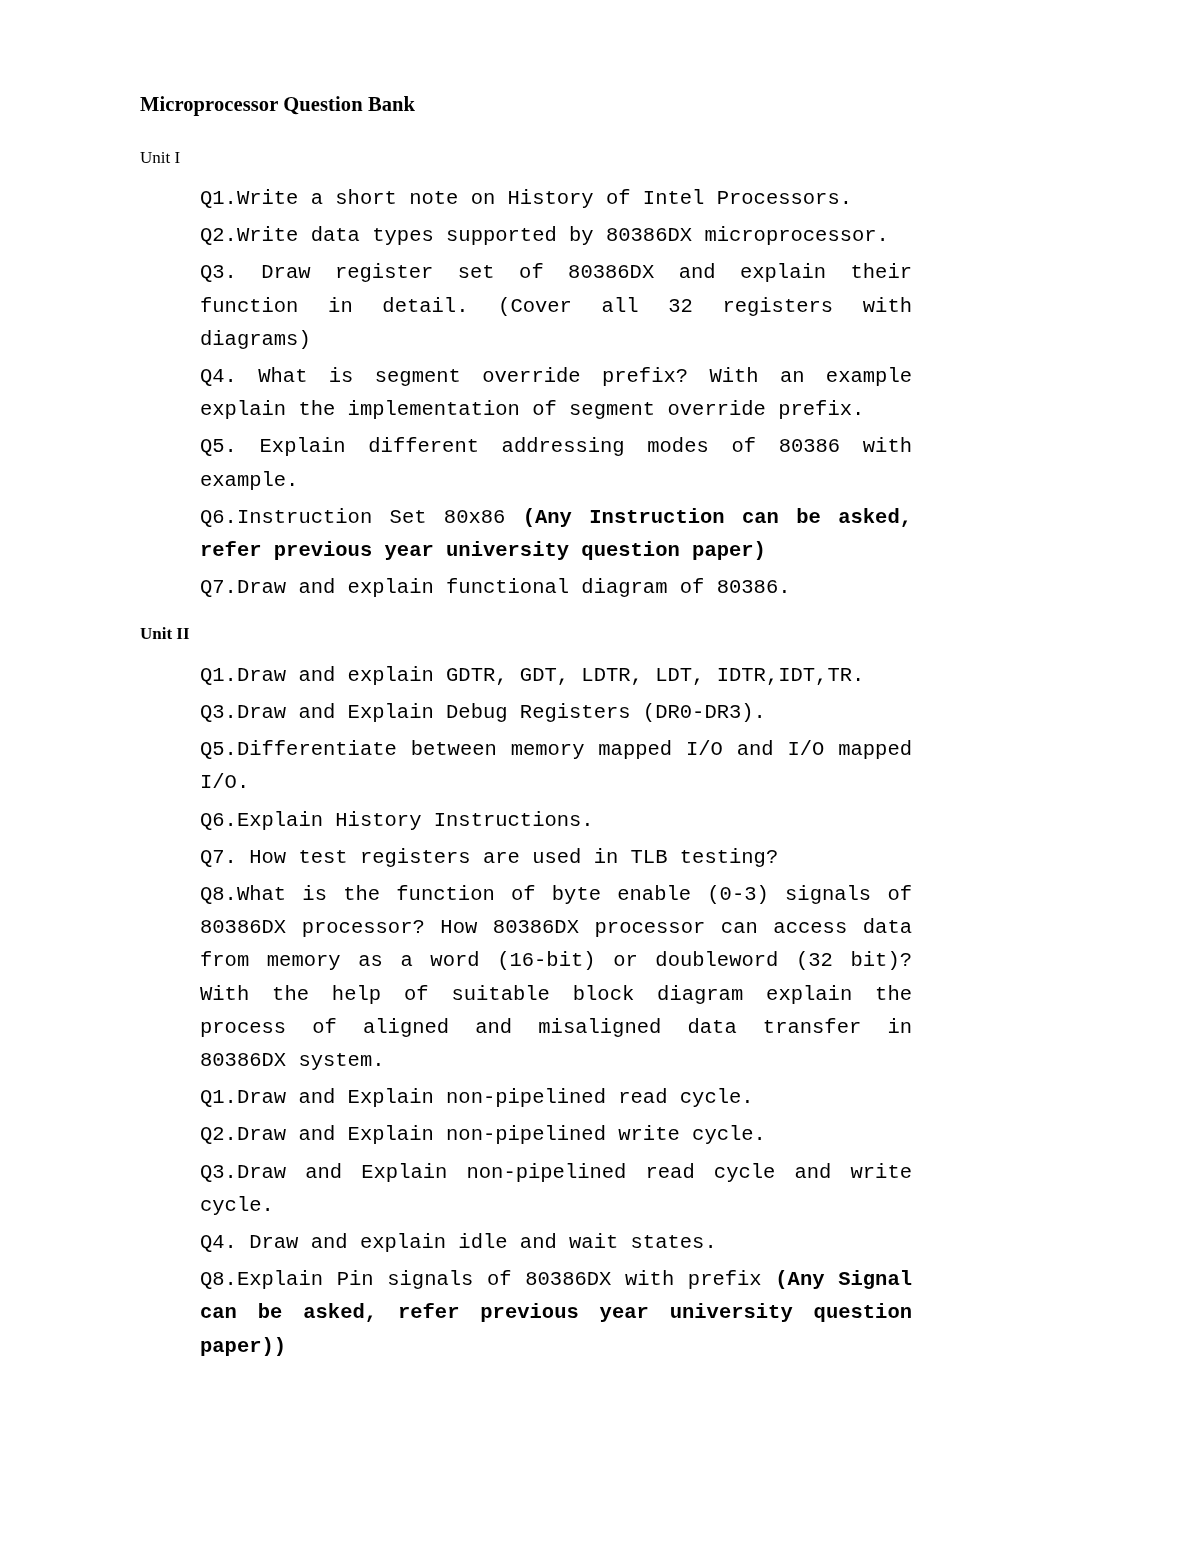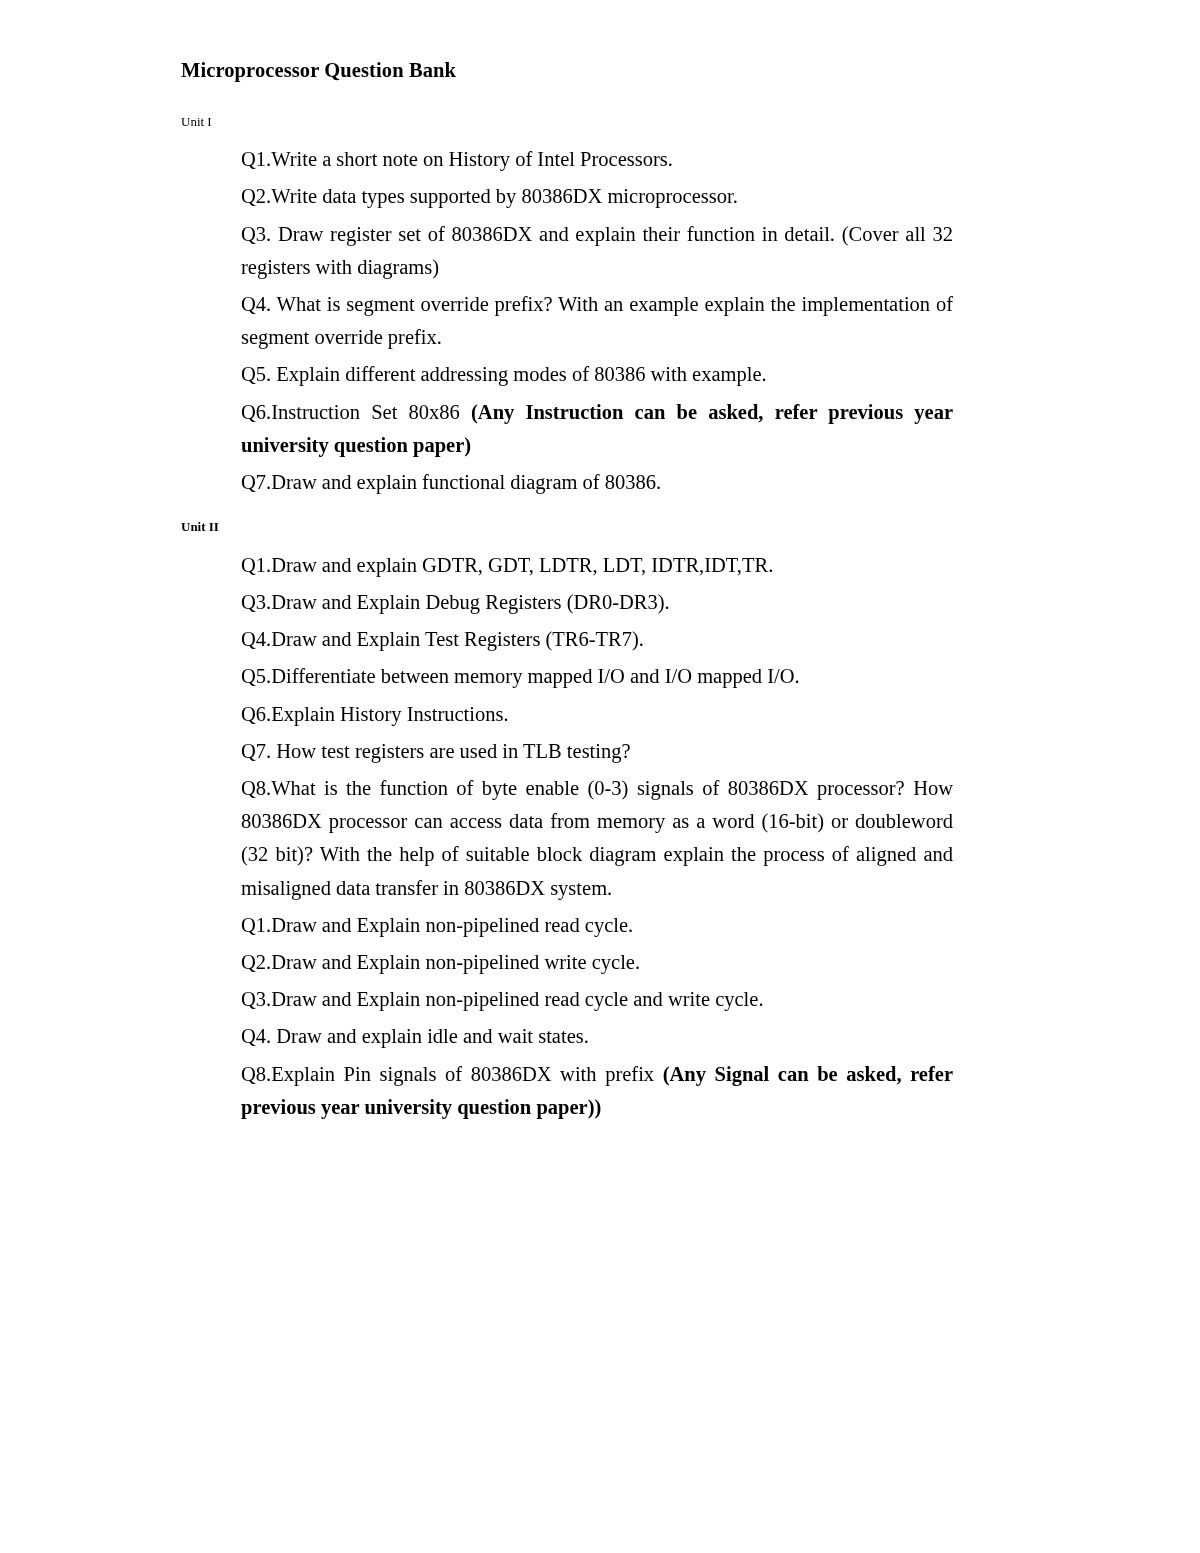--- a/index.html
+++ b/index.html
@@ -11,53 +11,53 @@
     width: 1200px;
     min-height: 1553px;
     font-family: "Liberation Serif", "DejaVu Serif", serif;
     color: #000000;
     -webkit-font-smoothing: antialiased;
   }
   .page {
     width: 1032px;
     min-height: 1553px;
     box-sizing: border-box;
-    padding: 58px 120px 60px 140px;
+    padding: 92px 120px 60px 140px;
     background: #ffffff;
-    margin-left: 41px;
   }
   .doc-title {
     font-size: 20.5px;
     font-weight: bold;
     letter-spacing: 0.1px;
     margin: 0 0 31px 0;
     line-height: 1.2;
   }
   .unit-heading {
-    font-size: 13px;
+    font-size: 17px;
     font-weight: normal;
     margin: 0 0 14px 0;
     line-height: 1.2;
   }
   .unit-heading.second {
     margin-top: 20px;
     font-weight: bold;
   }
   ol.qlist {
     list-style: none;
     margin: 0;
     padding: 0 0 0 60px;
   }
   ol.qlist li {
     font-size: 20.5px;
     line-height: 1.62;
     margin: 0 0 4px 0;
     text-align: justify;
     text-justify: inter-word;
     padding-left: 0;
+    font-family: Liberation Mono, monospace;
   }
   ol.qlist li .q-text {
     display: inline;
   }
   ol.qlist li.justify-block {
     text-align: justify;
   }
   .bold {
     font-weight: bold;
   }
@@ -79,21 +79,20 @@
     <li><span class="q-text">Q5. Explain different addressing modes of 80386 with example.</span><span class="bold"></span></li>
     <li><span class="q-text">Q6.Instruction Set 80x86 </span><span class="bold">(Any Instruction can be asked, refer previous year university question paper)</span></li>
     <li><span class="q-text">Q7.Draw and explain functional diagram of 80386.</span><span class="bold"></span></li>
   </ol>
 
   <div class="unit-heading second">Unit II</div>
 
   <ol class="qlist">
     <li><span class="q-text">Q1.Draw and explain GDTR, GDT, LDTR, LDT, IDTR,IDT,TR.</span><span class="bold"></span></li>
     <li><span class="q-text">Q3.Draw and Explain Debug Registers (DR0-DR3).</span><span class="bold"></span></li>
-    <li><span class="q-text">Q4.Draw and Explain Test Registers (TR6-TR7).</span><span class="bold"></span></li>
     <li><span class="q-text">Q5.Differentiate between memory mapped I/O and I/O mapped I/O.</span><span class="bold"></span></li>
     <li><span class="q-text">Q6.Explain History Instructions.</span><span class="bold"></span></li>
     <li><span class="q-text">Q7. How test registers are used in TLB testing?</span><span class="bold"></span></li>
     <li class="justify-block"><span class="q-text">Q8.What is the function of byte enable (0-3) signals of 80386DX processor? How 80386DX processor can access data from memory as a word (16-bit) or doubleword (32 bit)? With the help of suitable block diagram explain the process of aligned and misaligned data transfer in 80386DX system.</span><span class="bold"></span></li>
     <li><span class="q-text">Q1.Draw and Explain non-pipelined read cycle.</span><span class="bold"></span></li>
     <li><span class="q-text">Q2.Draw and Explain non-pipelined write cycle.</span><span class="bold"></span></li>
     <li><span class="q-text">Q3.Draw and Explain non-pipelined read cycle and write cycle.</span><span class="bold"></span></li>
     <li><span class="q-text">Q4. Draw and explain idle and wait states.</span><span class="bold"></span></li>
     <li><span class="q-text">Q8.Explain Pin signals of 80386DX with prefix </span><span class="bold">(Any Signal can be asked, refer previous year university question paper))</span></li>
   </ol>

